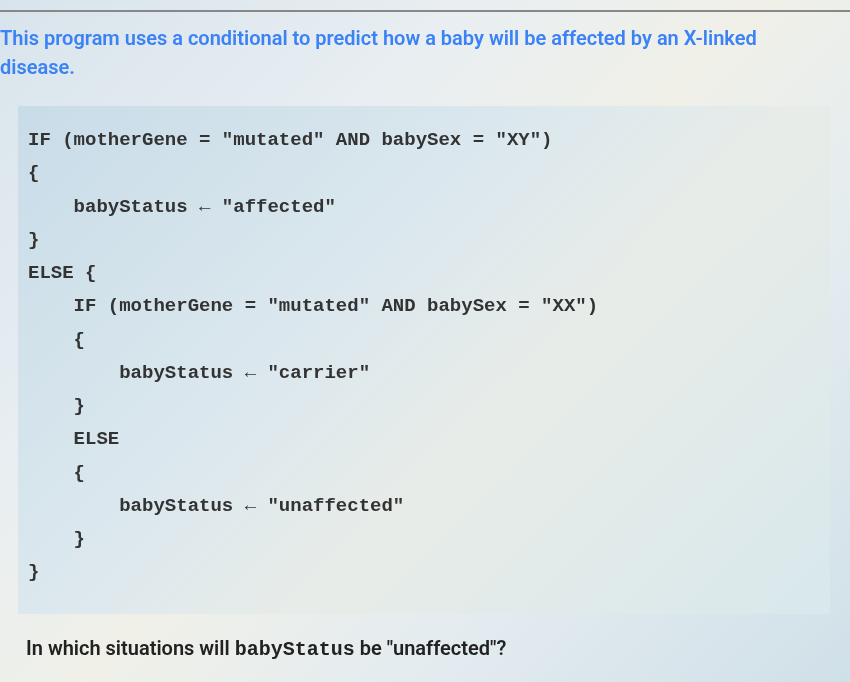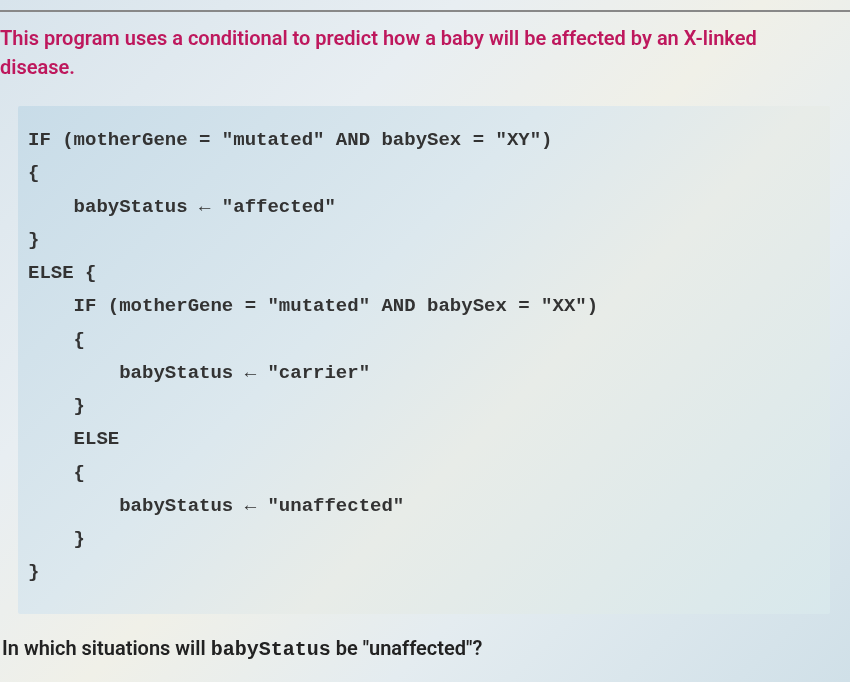--- a/index.html
+++ b/index.html
@@ -19,39 +19,40 @@
     .border-top {
       border-top: 2px solid #888;
       margin-bottom: 12px;
     }
     .intro {
       font-size: 20px;
       font-weight: 600;
       line-height: 1.45;
       padding: 0 18px 0 0;
       margin-bottom: 24px;
-      color: #be185d;
+      color: #3b82f6;
     }
     .code-block {
       background: linear-gradient(135deg, #c8dce8 0%, #dce8ee 40%, #e8ece8 60%, #d8e8ec 100%);
       margin: 0 20px 0 18px;
       padding: 18px 10px 24px 10px;
       font-family: "Courier New", Courier, monospace;
       font-size: 19px;
       font-weight: 600;
       line-height: 1.75;
       color: #333;
       white-space: pre;
       border-radius: 2px;
     }
     .question {
       font-size: 20px;
       font-weight: 600;
       padding: 22px 18px 0 2px;
       color: #222;
+      margin-left: 24px;
     }
     .question .mono {
       font-family: "Courier New", Courier, monospace;
     }
   </style>
 </head>
 <body>
 
 <div class="border-top"></div>
 

